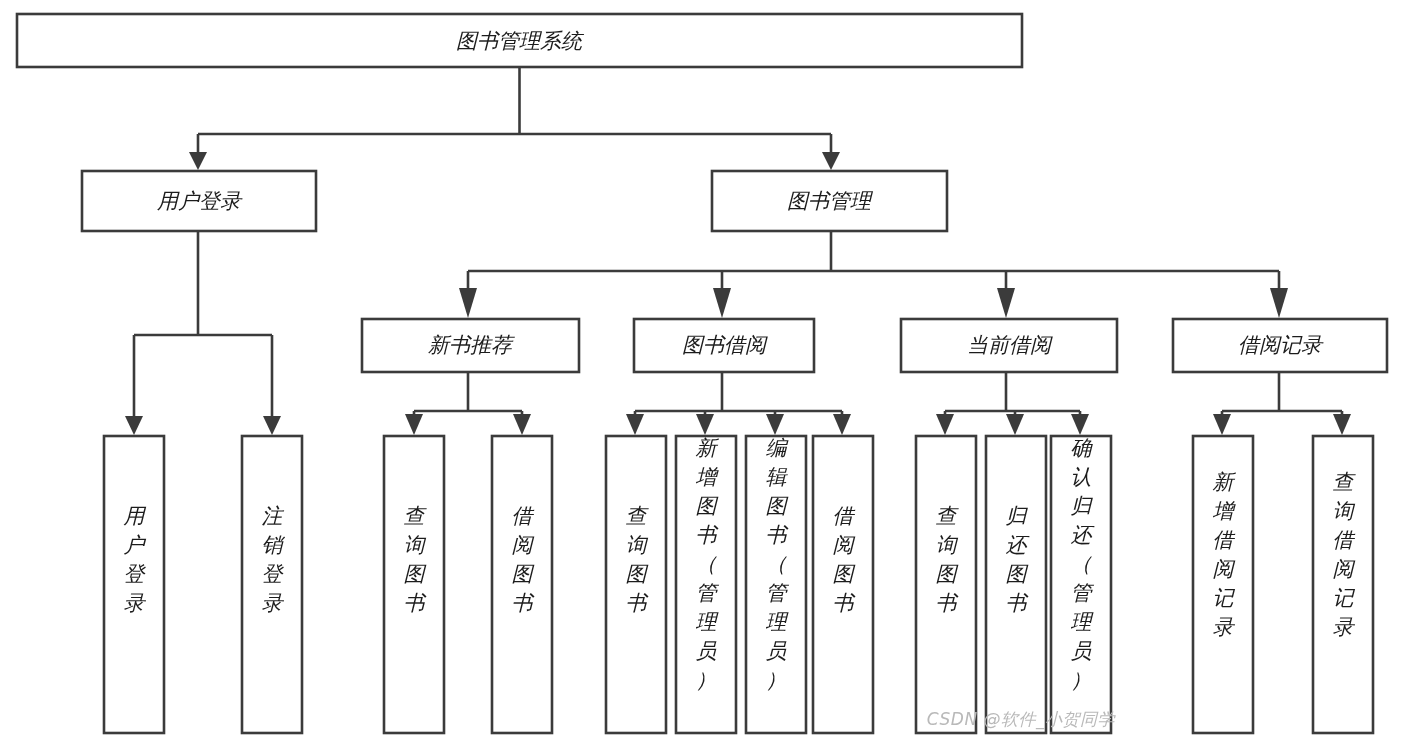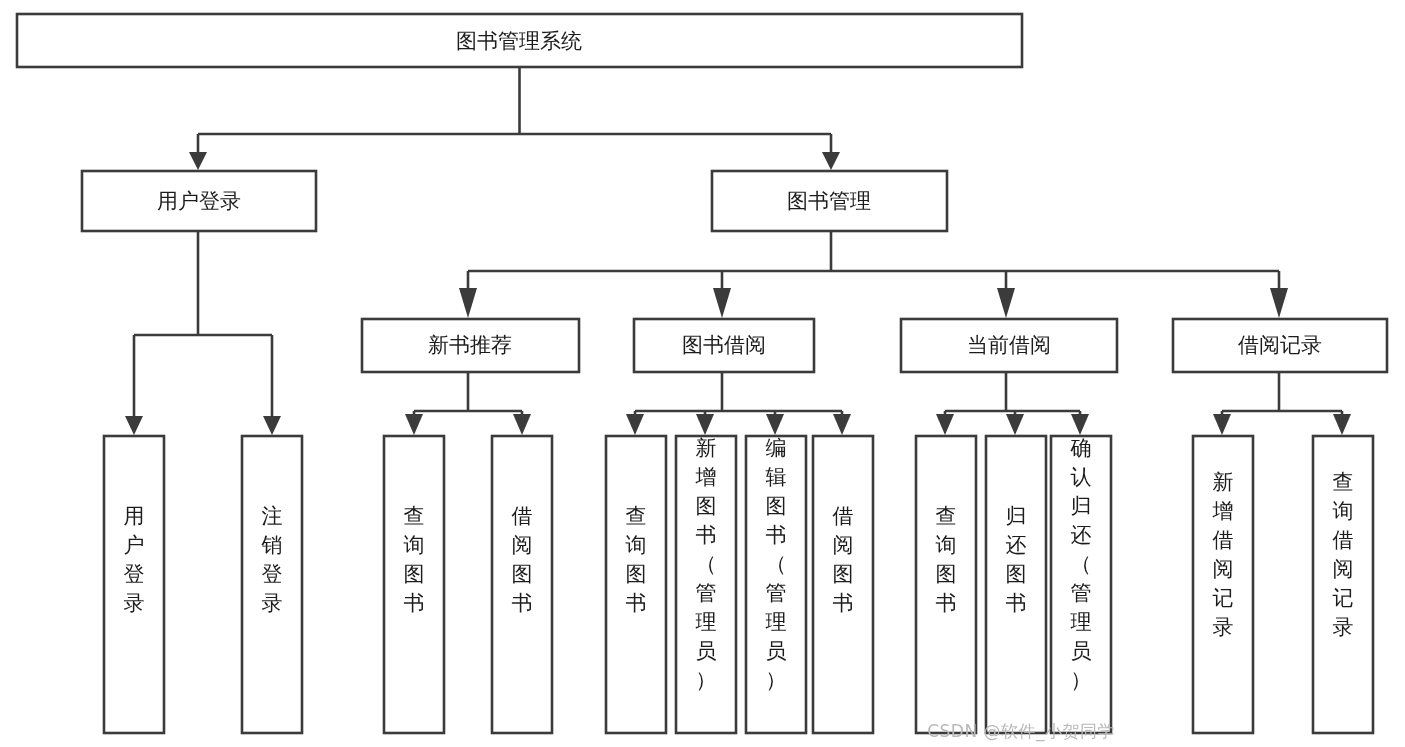--- a/index.html
+++ b/index.html
@@ -12,20 +12,21 @@
     width: 1405px;
     height: 747px;
     font-family: "DejaVu Sans", "Liberation Sans", sans-serif;
     overflow: hidden;
   }
   #diagram-root {
     position: relative;
     width: 1123px;
     height: 747px;
     background: #ffffff;
+    font-style: italic;
   }
   svg.canvas {
     position: absolute;
     left: 0;
     top: 0;
     width: 1405px;
     height: 747px;
   }
   .node-box {
     fill: #ffffff;
@@ -51,21 +52,21 @@
   }
   .label-v {
     font-family: "DejaVu Sans", "Liberation Sans", sans-serif;
     font-size: 21px;
     fill: #1c1c1c;
     text-anchor: middle;
   }
   .watermark {
     position: absolute;
     right: 8px;
-    bottom: 4px;
+    bottom: 16px;
     font-family: "DejaVu Sans", "Liberation Sans", sans-serif;
     font-size: 17px;
     color: #b9b9b9;
     letter-spacing: 0.5px;
     white-space: nowrap;
     user-select: none;
   }
 </style>
 </head>
 <body>

